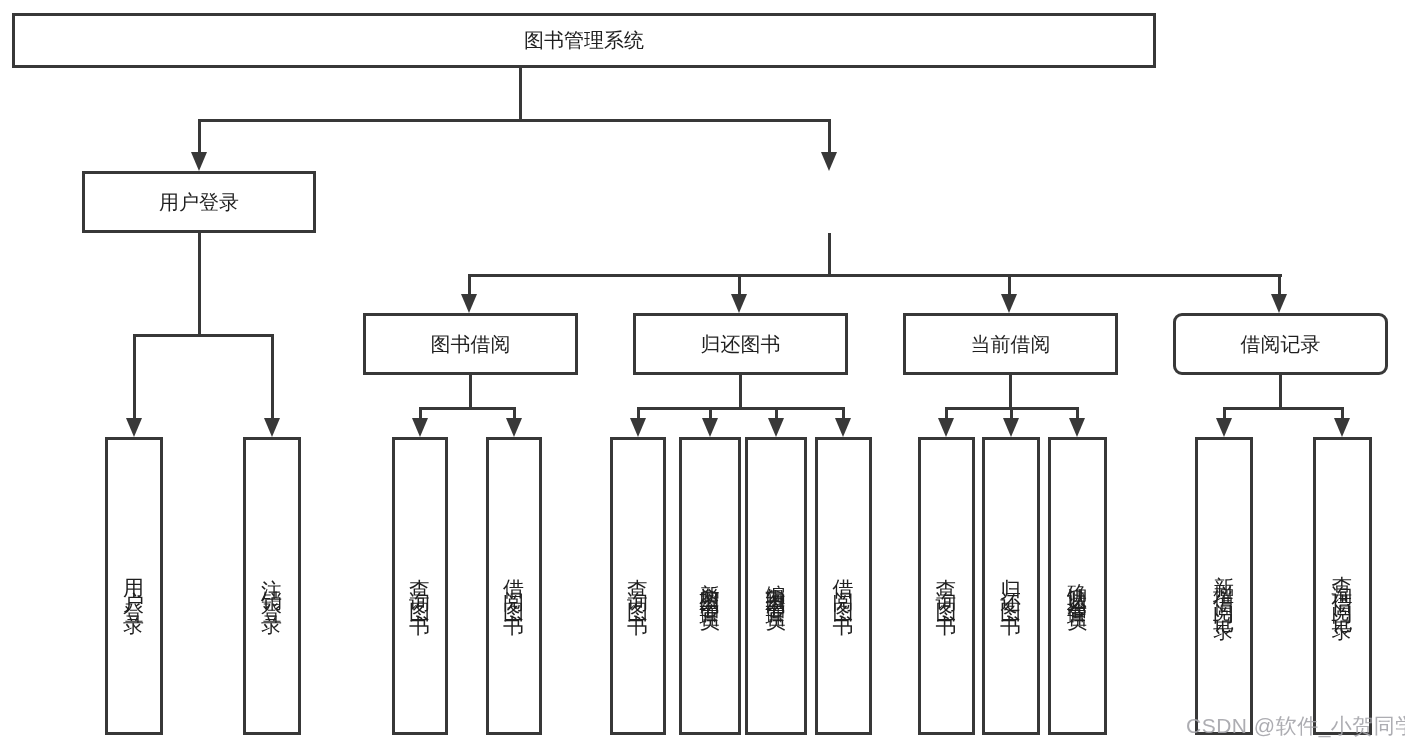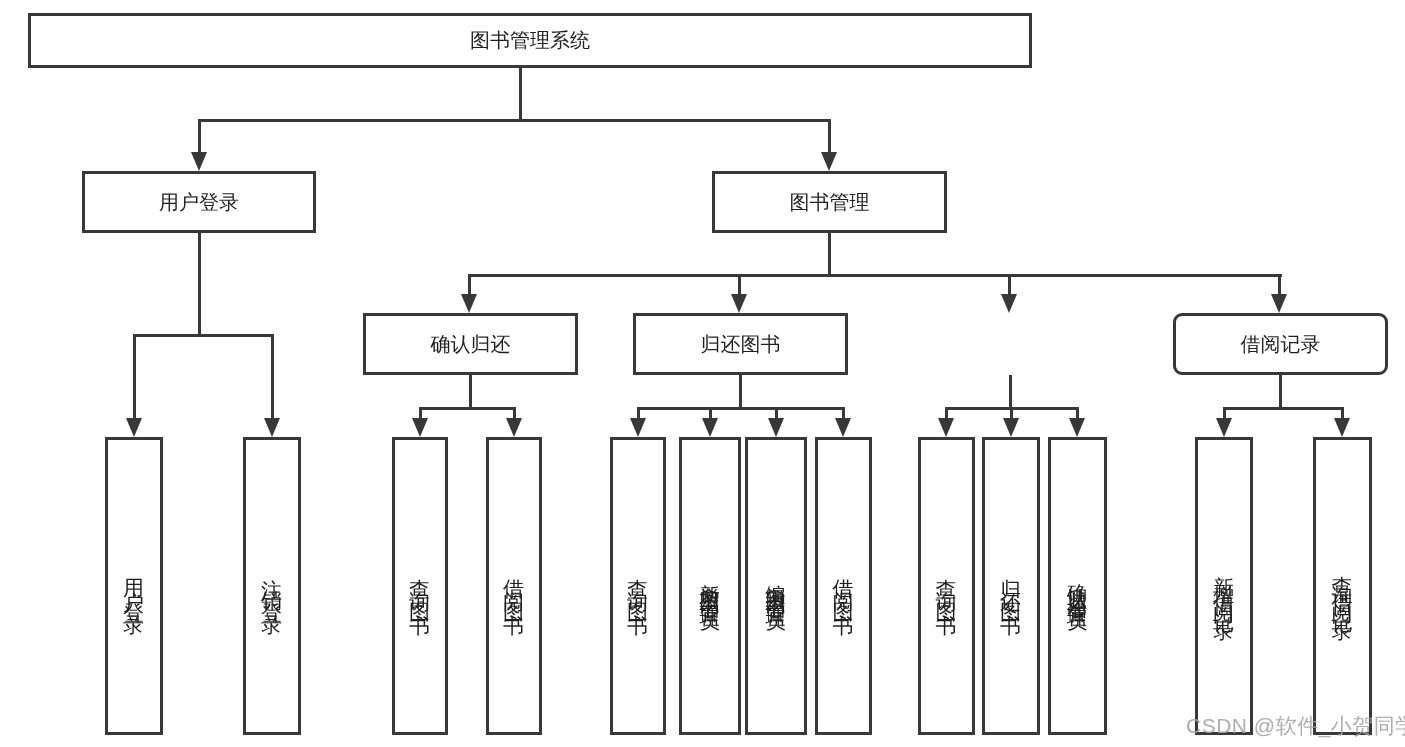--- a/index.html
+++ b/index.html
@@ -88,27 +88,27 @@
   <div class="vline" style="left:1076px;top:407px;height:11px;"></div>
   <div class="arrow" style="left:1069px;top:418px;"></div>
 
   <div class="vline" style="left:1279px;top:375px;height:33px;"></div>
   <div class="hline" style="left:1223px;top:407px;width:120px;"></div>
   <div class="vline" style="left:1223px;top:407px;height:11px;"></div>
   <div class="arrow" style="left:1216px;top:418px;"></div>
   <div class="vline" style="left:1341px;top:407px;height:11px;"></div>
   <div class="arrow" style="left:1334px;top:418px;"></div>
 
-  <div class="box" style="left:28px;top:13px;width:1004px;height:55px;">图书管理系统</div>
+  <div class="box" style="left:12px;top:13px;width:1144px;height:55px;">图书管理系统</div>
 
   <div class="box" style="left:82px;top:171px;width:234px;height:62px;">用户登录</div>
-  <div class="box" style="left:712px;top:171px;width:235px;height:62px;">图书管理</div>
 
-  <div class="box" style="left:363px;top:313px;width:215px;height:62px;">确认归还</div>
+  <div class="box" style="left:363px;top:313px;width:215px;height:62px;">图书借阅</div>
   <div class="box" style="left:633px;top:313px;width:215px;height:62px;">归还图书</div>
+  <div class="box" style="left:903px;top:313px;width:215px;height:62px;">当前借阅</div>
   <div class="box" style="left:1173px;top:313px;width:215px;height:62px;border-radius:9px;">借阅记录</div>
 
   <div class="box leaf" style="left:105px;top:437px;width:58px;height:298px;">用户登录</div>
   <div class="box leaf" style="left:243px;top:437px;width:58px;height:298px;">注销登录</div>
 
   <div class="box leaf" style="left:392px;top:437px;width:56px;height:298px;">查询图书</div>
   <div class="box leaf" style="left:486px;top:437px;width:56px;height:298px;">借阅图书</div>
 
   <div class="box leaf" style="left:610px;top:437px;width:56px;height:298px;">查询图书</div>
   <div class="box leaf long" style="left:679px;top:437px;width:62px;height:298px;">新增图书（管理员）</div>

